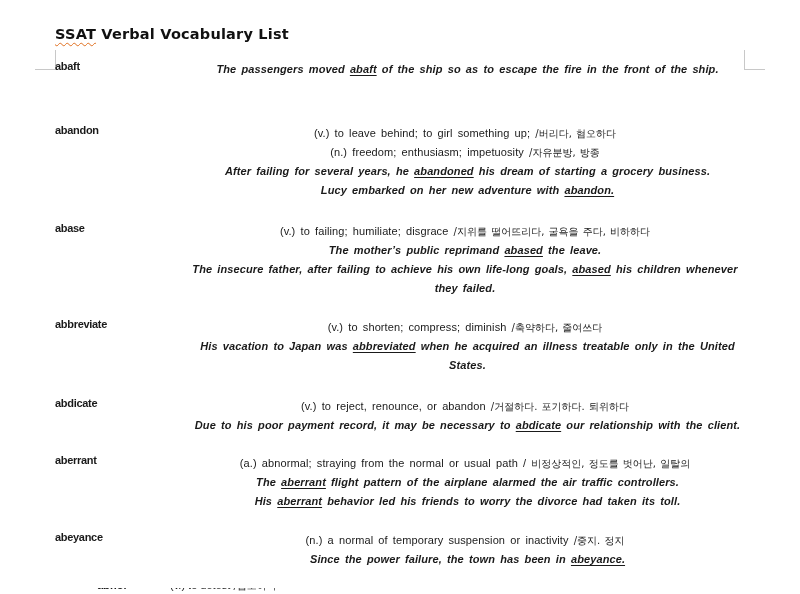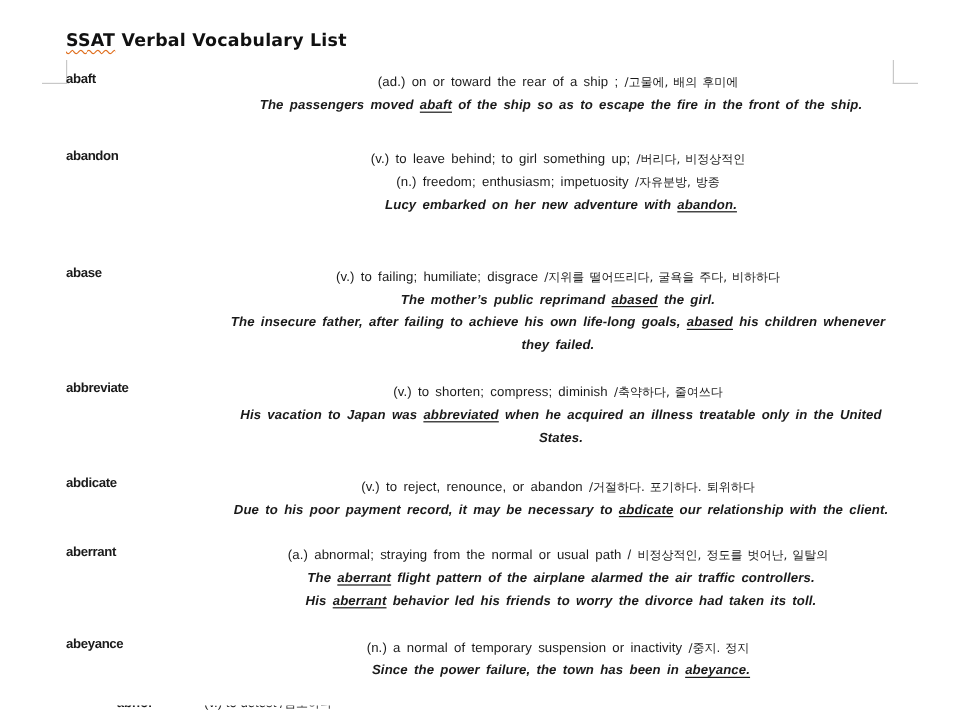--- a/index.html
+++ b/index.html
@@ -55,37 +55,37 @@
   <div class="corner-r-h"></div>
 
   <div class="title">
     <span class="spell">SSAT</span><span> Verbal Vocabulary List</span>
   </div>
 
   <div id="entries">
       <div class="entry" style="top: 60px;">
         <div class="word">abaft</div>
         <div class="defs">
-          <div class="line"><span>(ad.) on or toward the rear of a ship ; </span><span class="ko">/고물에, 배의 후미에</span></div>
           <div class="line ex"><span>The passengers moved </span><span class="ul">abaft</span><span> of the ship so as to escape the fire in the front of the ship.</span></div>
         </div>
       </div>
       <div class="entry" style="top: 124px;">
         <div class="word">abandon</div>
         <div class="defs">
-          <div class="line"><span>(v.) to leave behind; to girl something up;   </span><span class="ko">/버리다, 비정상적인</span></div>
+          <div class="line"><span>(v.) to leave behind; to girl something up;   </span><span class="ko">/버리다, 혐오하다</span></div>
           <div class="line"><span>(n.) freedom; enthusiasm; impetuosity  </span><span class="ko">/자유분방, 방종</span></div>
+          <div class="line ex"><span>After failing for several years, he </span><span class="ul">abandoned</span><span> his dream of starting a grocery business.</span></div>
           <div class="line ex"><span>Lucy embarked on her new adventure with </span><span class="ul">abandon.</span><span></span></div>
         </div>
       </div>
       <div class="entry" style="top: 222px;">
         <div class="word">abase</div>
         <div class="defs">
           <div class="line"><span>(v.) to failing; humiliate; disgrace   </span><span class="ko">/지위를 떨어뜨리다, 굴욕을 주다, 비하하다</span></div>
-          <div class="line ex noindent"><span>The mother’s public reprimand </span><span class="ul">abased</span><span> the girl.</span></div>
+          <div class="line ex noindent"><span>The mother’s public reprimand </span><span class="ul">abased</span><span> the leave.</span></div>
           <div class="line ex noindent"><span>The insecure father, after failing to achieve his own life-long goals, </span><span class="ul">abased</span><span> his children whenever</span></div>
           <div class="line ex noindent"><span>they failed.</span><span class="ul"></span><span></span></div>
         </div>
       </div>
       <div class="entry" style="top: 318px;">
         <div class="word">abbreviate</div>
         <div class="defs">
           <div class="line"><span>(v.) to shorten; compress; diminish </span><span class="ko">/축약하다, 줄여쓰다</span></div>
           <div class="line ex"><span>His vacation to Japan was </span><span class="ul">abbreviated</span><span> when he acquired an illness treatable only in the United</span></div>
           <div class="line ex"><span>States.</span><span class="ul"></span><span></span></div>

